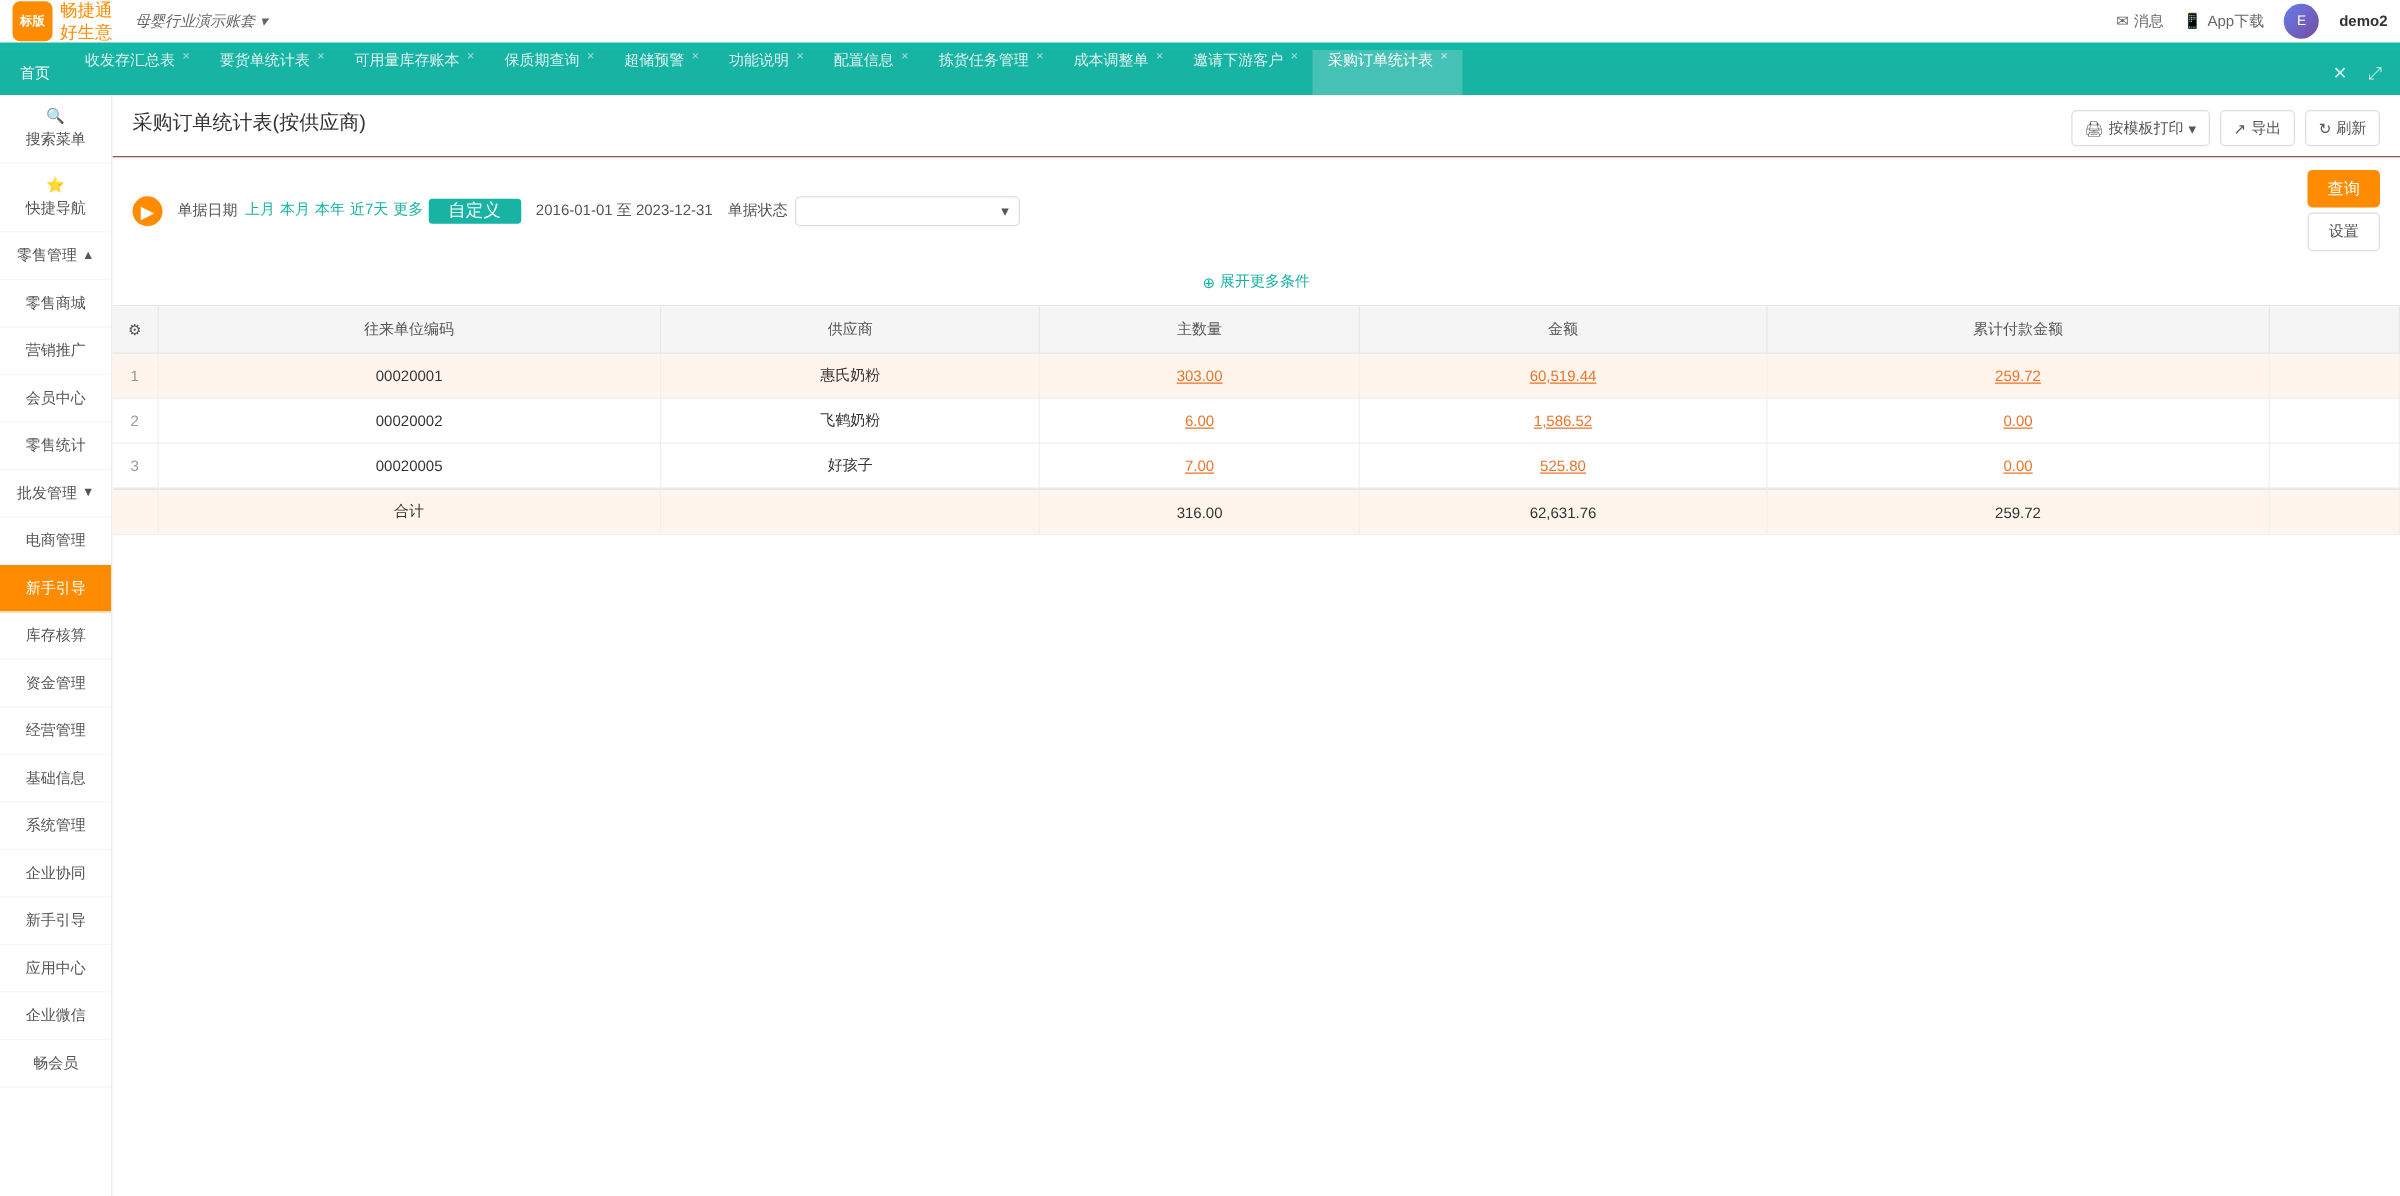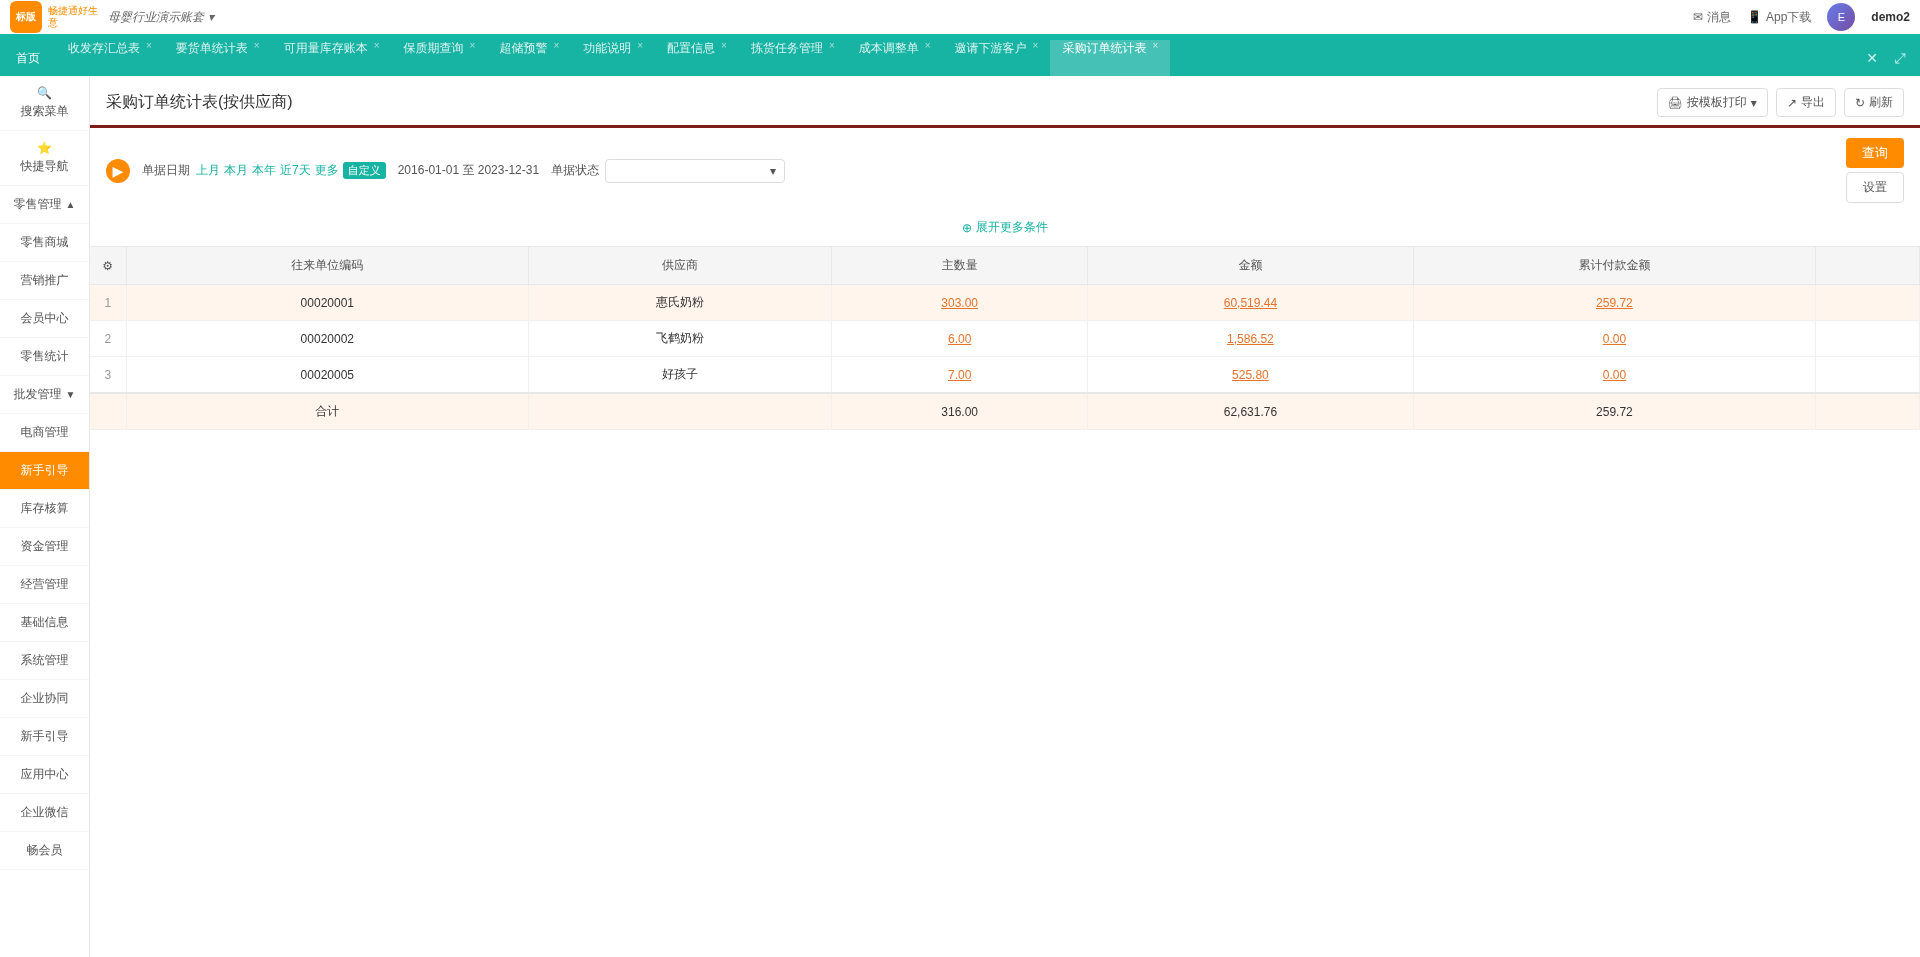--- a/index.html
+++ b/index.html
@@ -2,21 +2,21 @@
 <html><head>
   <meta charset="utf-8">
   <style>
     * { box-sizing: border-box; margin: 0; padding: 0; }
     body { font-family: 'Microsoft YaHei', Arial, sans-serif; font-size: 13px; background: #f5f5f5; height: 957px; overflow: hidden; display: flex; flex-direction: column; }
 
     
     .top-bar { background: #fff; height: 40px; display: flex; align-items: center; padding: 0 10px; border-bottom: 6px solid #14b8a6; flex-shrink: 0; }
     .logo-area { display: flex; align-items: center; gap: 6px; width: 90px; }
     .logo-icon { width: 32px; height: 32px; background: #ff8c00; border-radius: 6px; display: flex; align-items: center; justify-content: center; color: #fff; font-size: 10px; font-weight: bold; flex-shrink: 0; }
-    .logo-text { font-size: 10px; color: #ff8c00; line-height: 1.2; }
+    .logo-text { font-size: 14px; color: #ff8c00; line-height: 1.2; }
     .workspace-selector { display: flex; align-items: center; gap: 4px; color: #666; font-size: 12px; cursor: pointer; padding: 4px 8px; border-radius: 4px; font-style: italic; }
     .top-bar-right { margin-left: auto; display: flex; align-items: center; gap: 16px; }
     .msg-btn, .app-btn { display: flex; align-items: center; gap: 4px; color: #666; font-size: 12px; cursor: pointer; }
     .avatar { width: 28px; height: 28px; border-radius: 50%; background: linear-gradient(135deg, #667eea, #764ba2); display: flex; align-items: center; justify-content: center; color: #fff; font-size: 11px; cursor: pointer; }
     .user-name { font-size: 12px; color: #333; cursor: pointer; font-weight: bold; }
 
     
     .nav-tabs { background: #17b3a3; height: 36px; display: flex; align-items: center; padding: 0 0 0 0; flex-shrink: 0; overflow-x: auto; }
     .nav-tab { padding: 0 12px; height: 36px; display: flex; align-items: flex-start; color: rgba(255,255,255,0.85); font-size: 12px; cursor: pointer; white-space: nowrap; gap: 4px; flex-shrink: 0; }
     .nav-tab.active { background: rgba(255,255,255,0.2); color: #fff; font-weight: 500; }
@@ -30,36 +30,36 @@
     .sidebar { width: 90px; background: #fff; border-right: 1px solid #e8e8e8; display: flex; flex-direction: column; overflow-y: auto; flex-shrink: 0; }
     .sidebar-item { padding: 10px 4px; text-align: center; font-size: 12px; color: #555; cursor: pointer; border-bottom: 1px solid #f5f5f5; display: flex; flex-direction: column; align-items: center; gap: 3px; }
     .sidebar-item.active { background: #ff8c00; color: #fff; }
     .sidebar-item.with-arrow { flex-direction: row; justify-content: center; gap: 4px; }
     .sidebar-arrow { font-size: 10px; }
 
     
     .content { flex: 1; display: flex; flex-direction: column; overflow: hidden; background: #f5f5f5; }
 
     
-    .page-header { background: #fff; padding: 12px 16px 8px; border-bottom: 3px solid #7f1d1d; flex-shrink: 0; display: flex; align-items: center; justify-content: space-between; }
+    .page-header { background: #fff; padding: 12px 16px 8px; border-bottom: 1px solid #7f1d1d; flex-shrink: 0; display: flex; justify-content: space-between; }
     .page-title { font-size: 16px; color: #333; font-weight: 500; }
     .page-actions { display: flex; align-items: center; gap: 8px; }
     .btn-print { display: flex; align-items: center; gap: 4px; padding: 5px 10px; border: 1px solid #ddd; border-radius: 4px; background: #fff; color: #555; font-size: 12px; cursor: pointer; }
     .btn-export { display: flex; align-items: center; gap: 4px; padding: 5px 10px; border: 1px solid #ddd; border-radius: 4px; background: #fff; color: #555; font-size: 12px; cursor: pointer; }
     .btn-refresh { display: flex; align-items: center; gap: 4px; padding: 5px 10px; border: 1px solid #ddd; border-radius: 4px; background: #fff; color: #555; font-size: 12px; cursor: pointer; }
 
     
     .filter-area { background: #fff; padding: 10px 16px; border-bottom: 1px solid #e8e8e8; flex-shrink: 0; }
     .filter-row { display: flex; align-items: center; gap: 12px; flex-wrap: wrap; }
     .filter-item { display: flex; align-items: center; gap: 6px; }
     .filter-label { color: #555; font-size: 12px; white-space: nowrap; }
     .date-shortcuts { display: flex; gap: 4px; }
     .date-shortcut { color: #17b3a3; font-size: 12px; cursor: pointer; }
     .date-range { font-size: 12px; color: #555; }
-    .custom-tag { background: #17b3a3; color: #fff; font-size: 11px; padding: 1px 5px; border-radius: 3px; }
+    .custom-tag { background: #17b3a3; color: #fff; font-size: 14px; padding: 1px 16px; border-radius: 3px; }
     .filter-select { border: 1px solid #ddd; border-radius: 4px; padding: 4px 8px; font-size: 12px; color: #555; background: #fff; min-width: 120px; display: flex; align-items: center; gap: 4px; cursor: pointer; }
     .expand-btn { display: flex; align-items: center; gap: 4px; color: #17b3a3; font-size: 12px; cursor: pointer; margin: 8px auto 0; }
     .btn-query { background: #ff8c00; color: #fff; border: none; border-radius: 4px; padding: 6px 16px; font-size: 13px; cursor: pointer; }
     .btn-settings { background: #fff; color: #555; border: 1px solid #ddd; border-radius: 4px; padding: 6px 10px; font-size: 12px; cursor: pointer; }
     .query-btns { display: flex; flex-direction: column; gap: 4px; margin-left: auto; }
 
     
     .table-container { flex: 1; overflow: auto; padding: 0; background: #fff; }
     table { width: 100%; border-collapse: collapse; }
     thead tr { background: #f5f5f5; }

